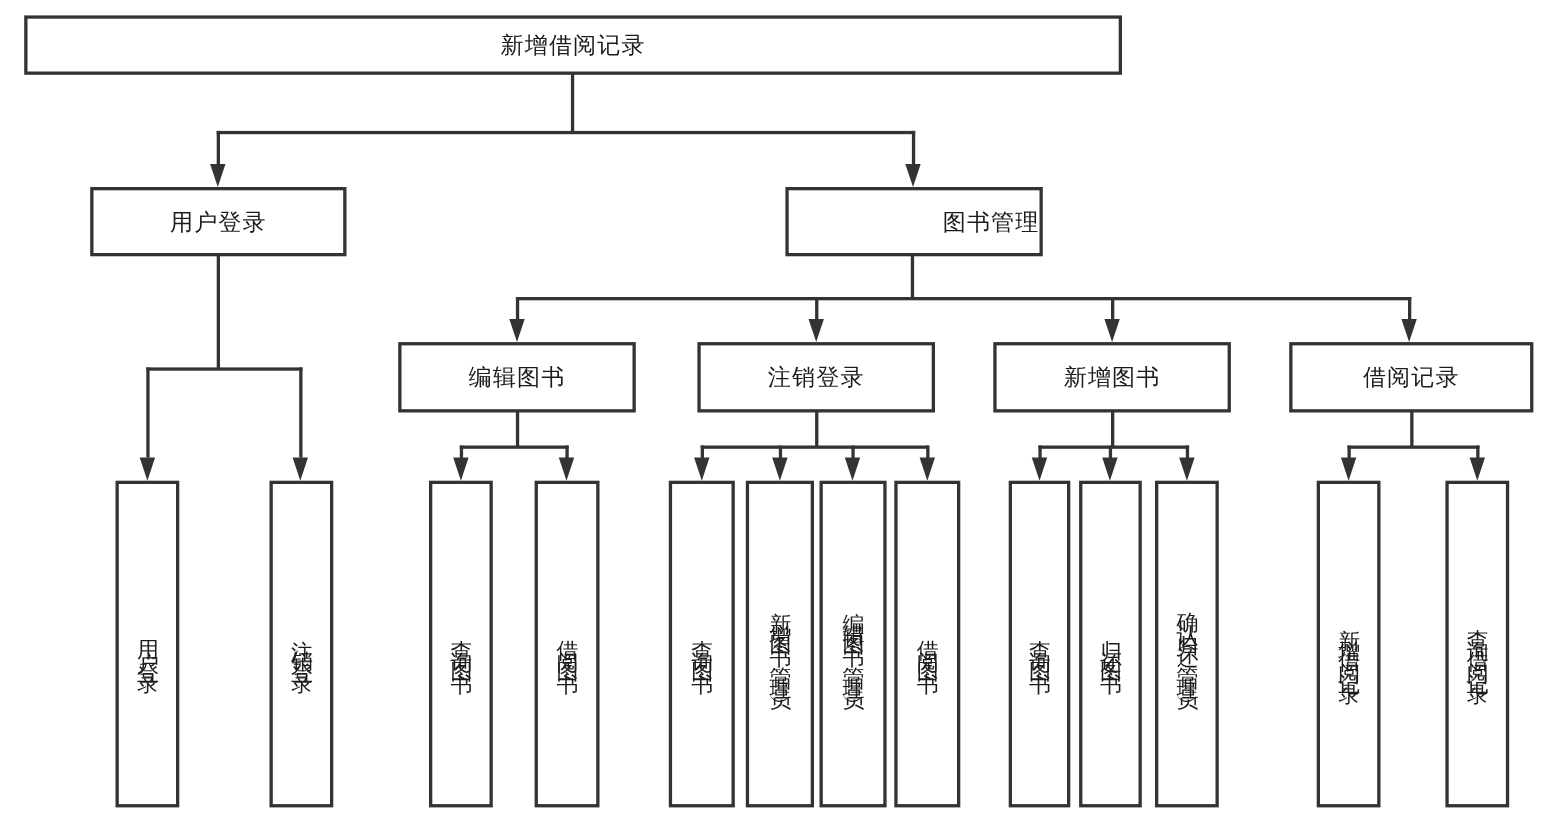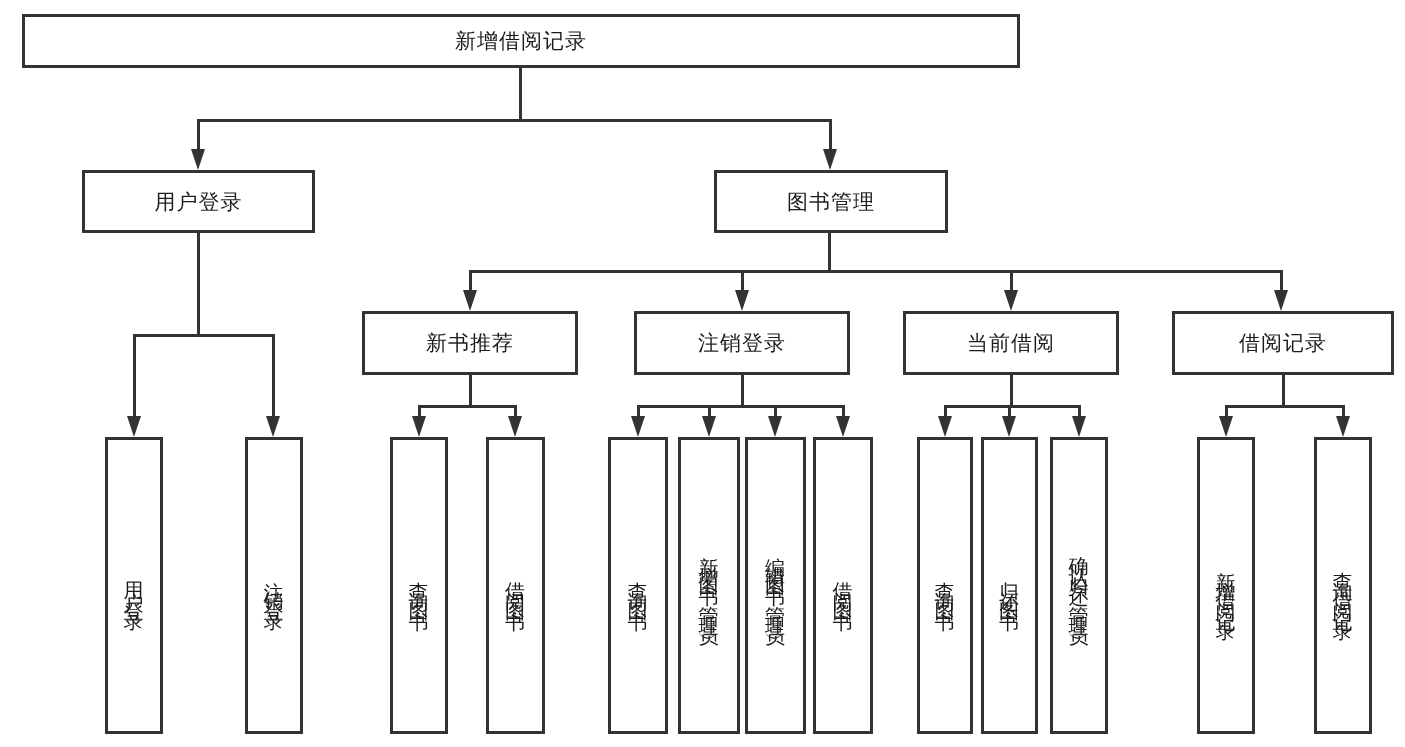--- a/index.html
+++ b/index.html
@@ -61,21 +61,21 @@
   <div class="vl" style="left:519px; top:67px; height:53px;"></div>
   <div class="hl" style="left:197px; top:119px; width:635px;"></div>
   <div class="vl" style="left:197px; top:119px; height:31px;"></div>
   <div class="arr" style="left:191px; top:149px;"></div>
   <div class="vl" style="left:829px; top:119px; height:31px;"></div>
   <div class="arr" style="left:823px; top:149px;"></div>
 
   <div class="box hbox" style="left:82px; top:170px; width:233px; height:63px;">
     <span>用户登录</span>
   </div>
-  <div class="box hbox" style="left:714px; top:170px; width:234px; height:63px;">
+  <div class="box hbox" style="left:714px; top:170px; width:234px; height:63px;justify-content:flex-end;">
     <span>图书管理</span>
   </div>
 
   <div class="vl" style="left:197px; top:232px; height:104px;"></div>
   <div class="hl" style="left:133px; top:334px; width:142px;"></div>
   <div class="vl" style="left:133px; top:334px; height:82px;"></div>
   <div class="arr" style="left:127px; top:416px;"></div>
   <div class="vl" style="left:272px; top:334px; height:82px;"></div>
   <div class="arr" style="left:266px; top:416px;"></div>
 
@@ -84,27 +84,27 @@
   <div class="vl" style="left:469px; top:270px; height:20px;"></div>
   <div class="arr" style="left:463px; top:290px;"></div>
   <div class="vl" style="left:741px; top:270px; height:20px;"></div>
   <div class="arr" style="left:735px; top:290px;"></div>
   <div class="vl" style="left:1010px; top:270px; height:20px;"></div>
   <div class="arr" style="left:1004px; top:290px;"></div>
   <div class="vl" style="left:1280px; top:270px; height:20px;"></div>
   <div class="arr" style="left:1274px; top:290px;"></div>
 
   <div class="box hbox" style="left:362px; top:311px; width:216px; height:64px;">
-    <span>新书推荐</span>
+    <span>编辑图书</span>
   </div>
   <div class="box hbox" style="left:634px; top:311px; width:216px; height:64px;">
     <span>注销登录</span>
   </div>
   <div class="box hbox" style="left:903px; top:311px; width:216px; height:64px;">
-    <span>当前借阅</span>
+    <span>新增图书</span>
   </div>
   <div class="box hbox" style="left:1172px; top:311px; width:222px; height:64px;justify-content:center;">
     <span>借阅记录</span>
   </div>
 
   <div class="vl" style="left:469px; top:374px; height:33px;"></div>
   <div class="hl" style="left:418px; top:405px; width:99px;"></div>
   <div class="vl" style="left:418px; top:405px; height:12px;"></div>
   <div class="arr" style="left:412px; top:416px;"></div>
   <div class="vl" style="left:514px; top:405px; height:12px;"></div>

